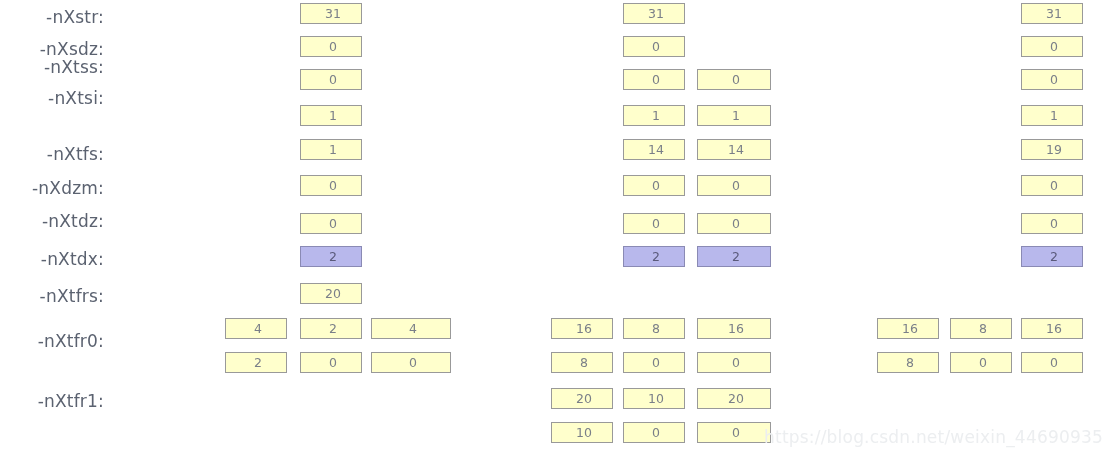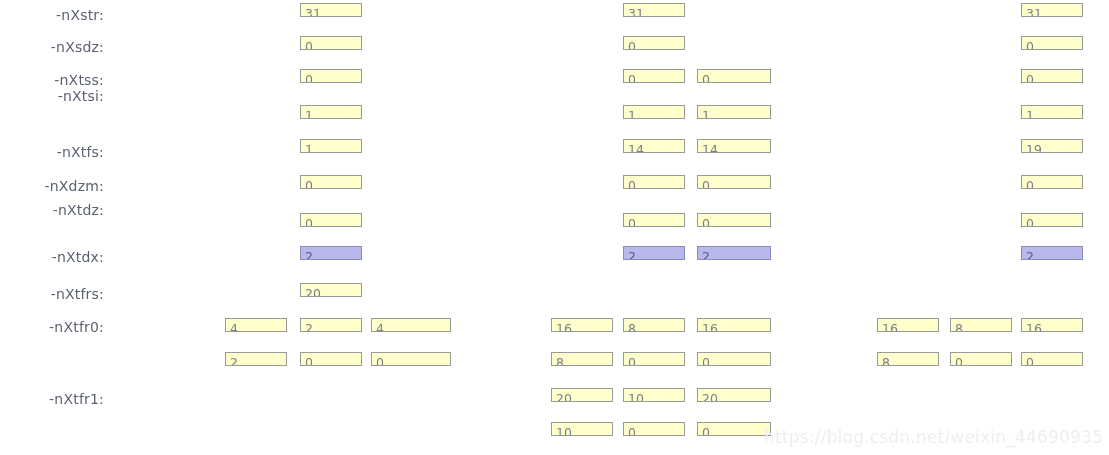--- a/index.html
+++ b/index.html
@@ -16,39 +16,40 @@
     background: #ffffff;
     overflow: hidden;
   }
 
   
   .label {
     position: absolute;
     left: 0;
     width: 104px;
     text-align: right;
-    font-size: 14px;
+    font-size: 17px;
     color: #5b6270;
     letter-spacing: 0.2px;
     white-space: nowrap;
   }
 
   
   .field {
     position: absolute;
-    height: 14px;
+    height: 21px;
     width: 62px;
     background: #ffffcc;
     border: 1px solid #999999;
     font-size: 12.5px;
     color: #7a7f88;
     line-height: 19px;
     padding: 0 0 0 4px;
     white-space: nowrap;
     overflow: hidden;
+    text-align: center;
   }
   .field.wide   { width: 74px; }
   .field.xwide  { width: 80px; }
   .field.hl {
     background: #b8b8ec;
     border-color: #8a8ab4;
     color: #5a5a7a;
   }
 
   
@@ -63,29 +64,29 @@
     user-select: none;
   }
 </style>
 </head>
 <body>
 
 <div id="app">
 
   <div class="label" style="top:7px">-nXstr:</div>
   <div class="label" style="top:39px">-nXsdz:</div>
-  <div class="label" style="top:72px">-nXtss:</div>
+  <div class="label" style="top:57px">-nXtss:</div>
   <div class="label" style="top:88px">-nXtsi:</div>
   <div class="label" style="top:144px">-nXtfs:</div>
 
   <div class="label" style="top:178px">-nXdzm:</div>
-  <div class="label" style="top:202px">-nXtdz:</div>
+  <div class="label" style="top:211px">-nXtdz:</div>
   <div class="label" style="top:249px">-nXtdx:</div>
   <div class="label" style="top:286px">-nXtfrs:</div>
-  <div class="label" style="top:319px">-nXtfr0:</div>
+  <div class="label" style="top:331px">-nXtfr0:</div>
   <div class="label" style="top:391px">-nXtfr1:</div>
 
   <div class="field" style="left:300px; top:3px">31</div>
   <div class="field" style="left:300px; top:36px">0</div>
   <div class="field" style="left:300px; top:69px">0</div>
   <div class="field" style="left:300px; top:105px">1</div>
   <div class="field" style="left:300px; top:139px">1</div>
   <div class="field" style="left:300px; top:175px">0</div>
   <div class="field" style="left:300px; top:213px">0</div>
   <div class="field hl" style="left:300px; top:246px">2</div>

